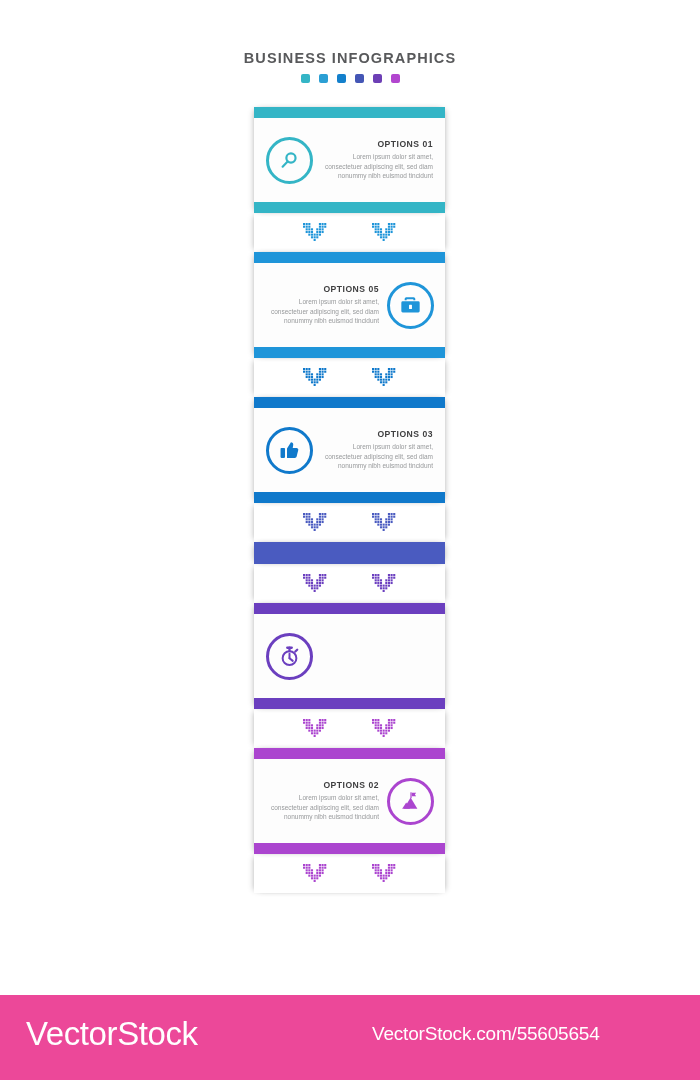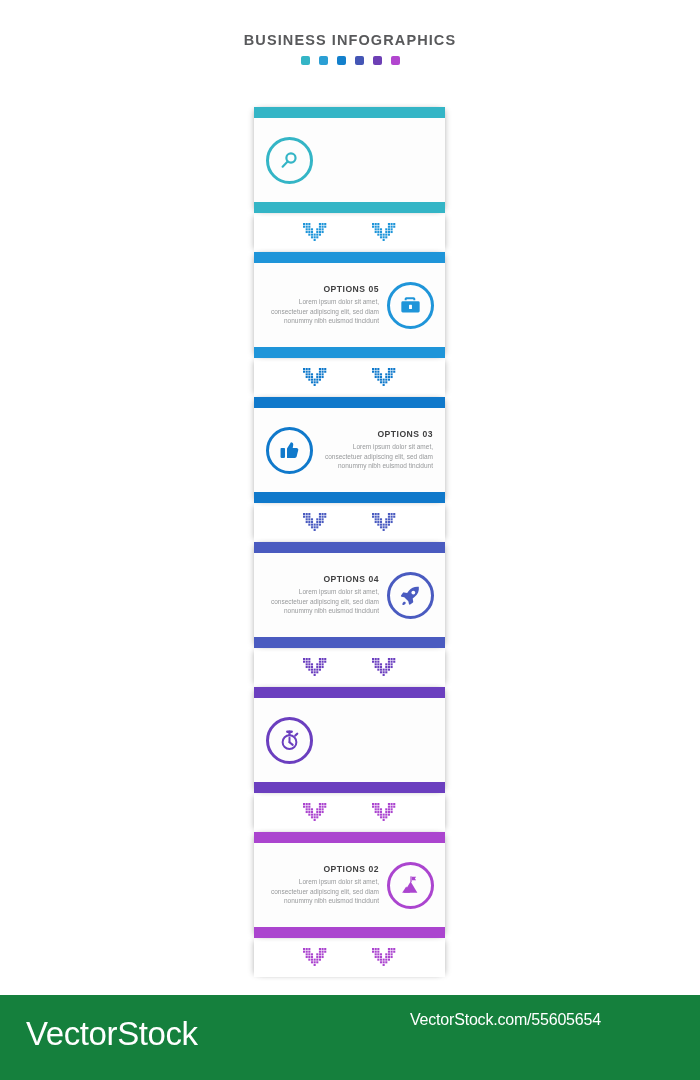--- a/index.html
+++ b/index.html
@@ -5,21 +5,21 @@
   * { margin:0; padding:0; box-sizing:border-box; }
   html,body { width:700px; height:1080px; }
   body {
     background:#ffffff;
     font-family:"Liberation Sans", sans-serif;
     position:relative;
     overflow:hidden;
   }
 
   
-  #header { width:700px; padding-top:32px; text-align:center; }
+  #header { width:700px; padding-top:50px; text-align:center; }
   #header-title {
     font-size:14.5px;
     font-weight:bold;
     letter-spacing:1.1px;
     color:#58595b;
   }
   #header-dots {
     margin-top:8px;
     display:flex;
     justify-content:center;
@@ -100,36 +100,35 @@
     justify-content:space-around;
     padding:0 26px;
   }
   .vdots { display:block; }
 
   
   #watermark {
     position:absolute;
     left:0; top:995px;
     width:700px; height:85px;
-    background:#15803d;
+    background:#ec4899;
   }
   #wm-logo {
     position:absolute;
     left:26px; top:20px;
     font-size:33px;
     color:#ffffff;
     letter-spacing:-0.4px;
   }
   #wm-url {
     position:absolute;
-    left:372px; top:16px;
-    font-size:16px;
+    left:372px; top:28px;
+    font-size:19px;
     color:#ffffff;
     letter-spacing:-0.2px;
-    margin-left:38px;
   }
 </style>
 </head>
 <body>
 
 <div id="header">
   <div id="header-title">BUSINESS INFOGRAPHICS</div>
   <div id="header-dots">
       <div class="hdot" style="background: rgb(52, 181, 198);"></div>
       <div class="hdot" style="background: rgb(43, 159, 212);"></div>
@@ -145,20 +144,24 @@
       <div class="card">
         <div class="bar" style="background: rgb(52, 181, 198);"></div>
         <div class="card-body">
           <div class="icon-wrap">
             <div class="icon-ring" style="border-color: rgb(52, 181, 198); color: rgb(52, 181, 198);">
               <svg width="25" height="25" viewBox="0 0 24 24" fill="none" stroke="currentColor" stroke-width="2.1" stroke-linecap="round">
                 <circle cx="13.4" cy="9.6" r="4.4"></circle>
                 <line x1="10.2" y1="12.9" x2="5.4" y2="17.9"></line>
               </svg>
             </div>
+          </div>
+          <div class="text-wrap align-right">
+            <div class="opt-title">OPTIONS 01</div>
+            <div class="opt-desc">Lorem ipsum dolor sit amet, consectetuer adipiscing elit, sed diam nonummy nibh euismod tincidunt</div>
           </div>
         </div>
         <div class="bar" style="background: rgb(52, 181, 198);"></div>
       </div>
     </div>
     <div class="connector" style="background: rgb(255, 255, 255); box-shadow: rgba(0, 0, 0, 0.3) -3px 0px 6px -3px, rgba(0, 0, 0, 0.3) 3px 0px 6px -3px;">
       <svg class="vdots" width="23.9" height="18.6" viewBox="0 0 23.9 18.6">
         <rect x="0.00" y="0.00" width="2.1" height="2.1" fill="#1f95d9"></rect>
         <rect x="2.65" y="0.00" width="2.1" height="2.1" fill="#1f95d9"></rect>
         <rect x="5.30" y="0.00" width="2.1" height="2.1" fill="#1f95d9"></rect>
@@ -410,35 +413,20 @@
         <rect x="15.90" y="10.60" width="2.1" height="2.1" fill="#4a5bc0"></rect>
         <rect x="7.95" y="13.25" width="2.1" height="2.1" fill="#4a5bc0"></rect>
         <rect x="10.60" y="13.25" width="2.1" height="2.1" fill="#4a5bc0"></rect>
         <rect x="13.25" y="13.25" width="2.1" height="2.1" fill="#4a5bc0"></rect>
         <rect x="10.60" y="15.90" width="2.1" height="2.1" fill="#4a5bc0"></rect>
       </svg>
     </div>
     <div class="section">
       <div class="card">
         <div class="bar" style="background: rgb(74, 91, 192);"></div>
-        <div class="card-body right-icon">
-          <div class="icon-wrap">
-            <div class="icon-ring" style="border-color: rgb(74, 91, 192); color: rgb(74, 91, 192);">
-              <svg width="25" height="25" viewBox="0 0 24 24" fill="currentColor">
-                <path d="M19.8 3.6c-3.8-.4-7 .9-9.4 3.9l-1.6 2-2.9-.5c-.5-.1-1 .1-1.3.5l-1.7 2.4c-.3.5-.1 1.1.5 1.2l2.6.6 3.9 3.9.6 2.6c.1.6.7.8 1.2.5l2.4-1.7c.4-.3.6-.8.5-1.3l-.5-2.9 2-1.6c3-2.4 4.3-5.6 3.9-9.4-.02-.1-.1-.2-.2-.2z"></path>
-                <circle cx="14.7" cy="9.2" r="1.8" fill="#ffffff"></circle>
-                <path d="M4.2 19.8c.9-2.1 2-2.2 2.8-1.5.8.8.6 1.9-1.5 2.8-.8.3-1.6-.5-1.3-1.3z"></path>
-              </svg>
-            </div>
-          </div>
-          <div class="text-wrap align-right">
-            <div class="opt-title">OPTIONS 04</div>
-            <div class="opt-desc">Lorem ipsum dolor sit amet, consectetuer adipiscing elit, sed diam nonummy nibh euismod tincidunt</div>
-          </div>
-        </div>
         <div class="bar" style="background: rgb(74, 91, 192);"></div>
       </div>
     </div>
     <div class="connector" style="background: rgb(255, 255, 255); box-shadow: rgba(0, 0, 0, 0.3) -3px 0px 6px -3px, rgba(0, 0, 0, 0.3) 3px 0px 6px -3px;">
       <svg class="vdots" width="23.9" height="18.6" viewBox="0 0 23.9 18.6">
         <rect x="0.00" y="0.00" width="2.1" height="2.1" fill="#6b3fbf"></rect>
         <rect x="2.65" y="0.00" width="2.1" height="2.1" fill="#6b3fbf"></rect>
         <rect x="5.30" y="0.00" width="2.1" height="2.1" fill="#6b3fbf"></rect>
         <rect x="15.90" y="0.00" width="2.1" height="2.1" fill="#6b3fbf"></rect>
         <rect x="18.55" y="0.00" width="2.1" height="2.1" fill="#6b3fbf"></rect>

